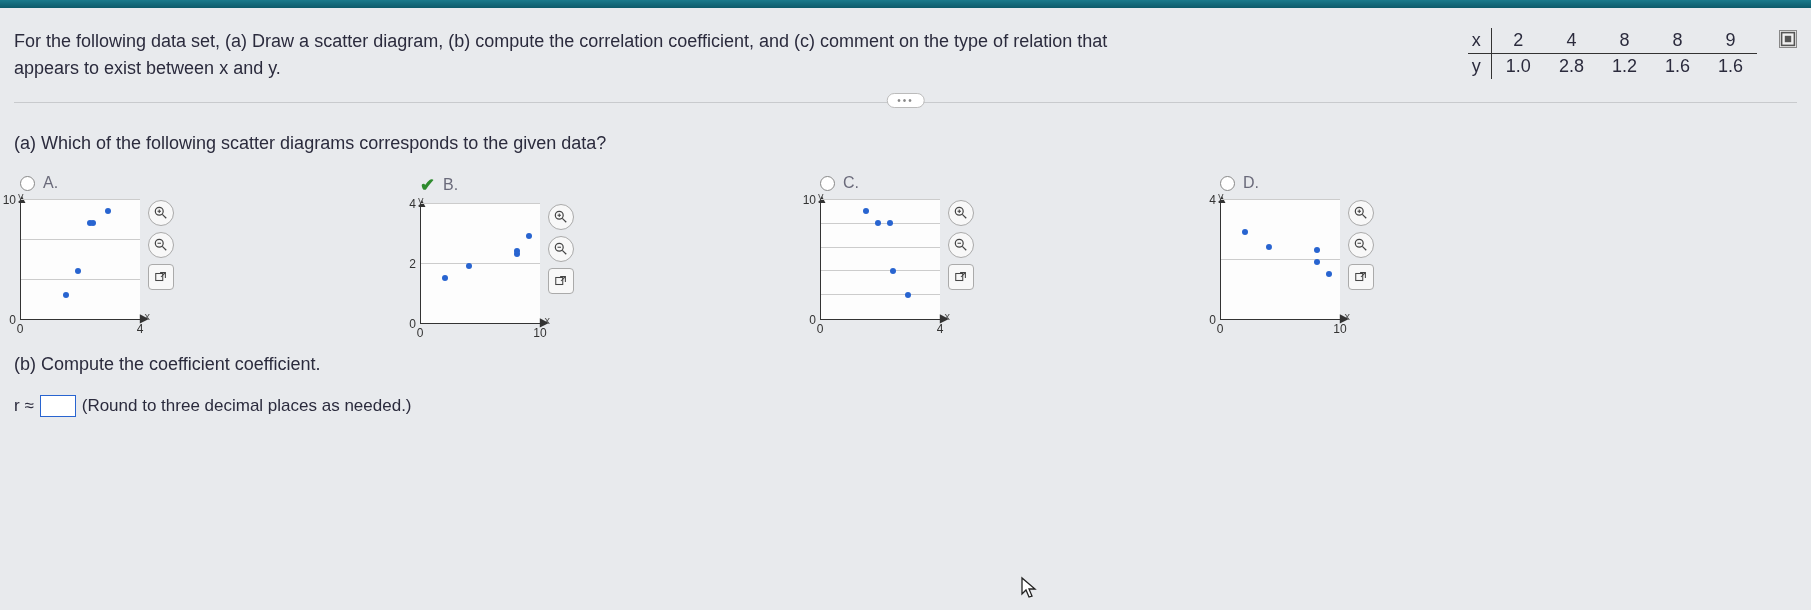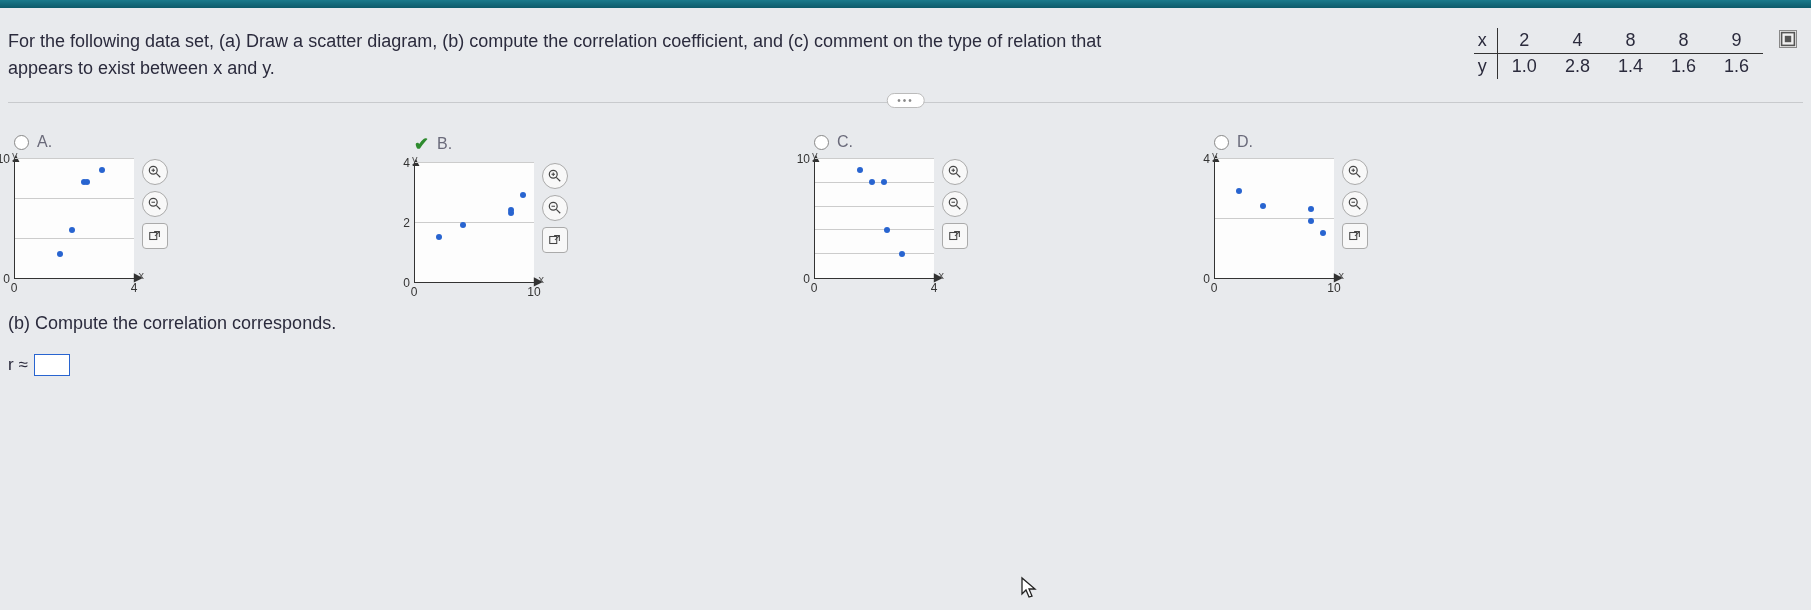--- a/index.html
+++ b/index.html
@@ -9,21 +9,21 @@
       width: 1811px;
       height: 610px;
       position: relative;
       overflow: hidden;
     }
     .top-bar {
       height: 8px;
       background: linear-gradient(to bottom, #1a7a8c, #0d5a6a);
     }
     .content {
-      padding: 20px 8px;
+      padding: 20px 14px;
     }
     .question-row {
       display: flex;
       justify-content: space-between;
       align-items: flex-start;
       margin-bottom: 20px;
     }
     .question-text {
       font-size: 18px;
       color: #2b2b3d;
@@ -238,39 +238,40 @@
         <td>2</td>
         <td>4</td>
         <td>8</td>
         <td>8</td>
         <td>9</td>
       </tr>
       <tr>
         <td class="hdr">y</td>
         <td>1.0</td>
         <td>2.8</td>
-        <td>1.4</td>
+        <td>1.2</td>
         <td>1.6</td>
         <td>1.6</td>
       </tr>
     </tbody>
       </table>
   </div>
 
   <div class="expand-icon">
     <svg viewBox="0 0 10 10">
         <rect x="1" y="1" width="8" height="8" fill="none" stroke="#555" stroke-width="1"></rect>
         <rect x="3" y="3" width="4" height="4" fill="#555"></rect>
       </svg>
   </div>
 
   <div class="divider-wrap">
     <div class="dots-pill">•••</div>
   </div>
 
+  <div class="sub-q">(a) Which of the following scatter diagrams corresponds to the given data?</div>
 
   <div class="options-row">
 
     <div class="option">
       <div class="opt-header">
         <span class="radio"></span>
         <span>A.</span>
       </div>
       <div class="chart-area">
         <div style="position:relative">
@@ -476,24 +477,25 @@
                 <line x1="13" y1="3" x2="8" y2="8" stroke="#444" stroke-width="1.2"></line>
               </svg>
             </div>
         </div>
       </div>
     </div>
 
   </div>
 
   <div class="part-b">
-    <div class="sub-q">(b) Compute the correlation corresponds.</div>
+    <div class="sub-q">(b) Compute the coefficient coefficient.</div>
     <div class="answer-row">
       <span>r ≈</span>
       <input class="answer-input" value="" style="">
+      <span>(Round to three decimal places as needed.)</span>
     </div>
   </div>
 
 </div>
 
 <div class="cursor-icon">
   <svg width="20" height="24" viewBox="0 0 20 24">
       <path d="M2 2 L2 18 L6 14 L9 21 L12 20 L9 13 L15 13 Z" fill="#fff" stroke="#222" stroke-width="1.3"></path>
     </svg>
 </div>

